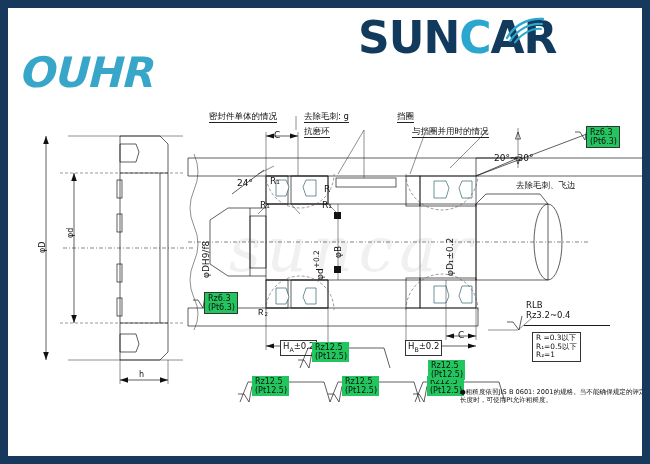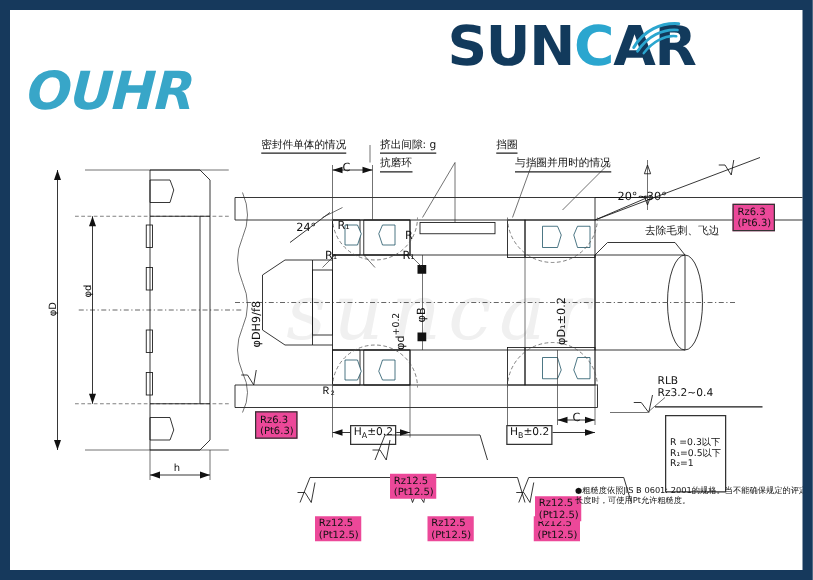--- a/index.html
+++ b/index.html
@@ -58,34 +58,33 @@
   .lbl.u{border-bottom:1px solid #222;padding-bottom:1px;}
   .vert{
     transform-origin:0 0;
     transform:rotate(-90deg);
   }
   .sline{background:#1a1a1a;}
   .box{
     border:1px solid #333;box-sizing:border-box;background:#fff;
   }
   .rzbox{
-    border:1px solid #333;box-sizing:border-box;background:#ec4899;
+    border:1px solid #333;box-sizing:border-box;background:#22c55e;
     font-size:8px;line-height:9px;padding:1px 2px 1px 3px;color:#111;
     white-space:nowrap;
-    margin-top:37px;
   }
   .callout{
     font-size:8.5px;line-height:9.5px;color:#111;white-space:nowrap;
   }
   .note{
     font-size:6.6px;line-height:8.4px;color:#111;
   }
   .rtable{
     border:1px solid #333;box-sizing:border-box;background:#fff;
-    font-size:7.4px;line-height:8.6px;color:#111;padding:17px 3px;
+    font-size:7.4px;line-height:8.6px;color:#111;padding:1px 3px;
     white-space:nowrap;
   }
   svg{overflow:visible;}
   .st{stroke:#1a1a1a;fill:none;stroke-width:.7;}
   .stthin{stroke:#333;fill:none;stroke-width:.55;}
   .dash{stroke:#333;fill:none;stroke-width:.6;stroke-dasharray:4 2 1 2;}
   .dashc{stroke:#555;fill:none;stroke-width:.6;stroke-dasharray:3 2;}
   sub{font-size:74%;}
 </style>
 </head>
@@ -269,21 +268,21 @@
 
     <line class="stthin" x1="80" y1="96" x2="70" y2="106"></line>
     <line class="stthin" x1="103" y1="96" x2="112" y2="106"></line>
     <line class="stthin" x1="140" y1="96" x2="150" y2="106"></line>
 
     <line class="stthin" x1="300" y1="222" x2="330" y2="222"></line>
     <line class="stthin" x1="330" y1="222" x2="344" y2="210"></line>
   </svg>
 
   <div class="abs lbl cn u" style="left:201px;top:103px;">密封件单体的情况</div>
-  <div class="abs lbl cn u" style="left:296px;top:103px;">挤出间隙: g</div>
+  <div class="abs lbl cn u" style="left:296px;top:103px;">去除毛刺: g</div>
   <div class="abs lbl cn u" style="left:296px;top:118px;">抗磨环</div>
   <div class="abs lbl cn u" style="left:389px;top:103px;">挡圈</div>
   <div class="abs lbl cn u" style="left:404px;top:118px;">与挡圈并用时的情况</div>
   <div class="abs lbl cn" style="left:508px;top:172px;">去除毛刺、飞边</div>
   <div class="abs lbl" style="left:486px;top:145px;font-size:9px;">20°~30°</div>
   <div class="abs lbl" style="left:229px;top:170px;font-size:9px;">24°</div>
 
   <div class="abs lbl" style="left:262px;top:168px;font-size:9px;"><span>R₁</span></div>
   <div class="abs lbl" style="left:252px;top:192px;font-size:9px;"><span>R₁</span></div>
   <div class="abs lbl" style="left:316px;top:176px;font-size:9px;"><span>R</span></div>

